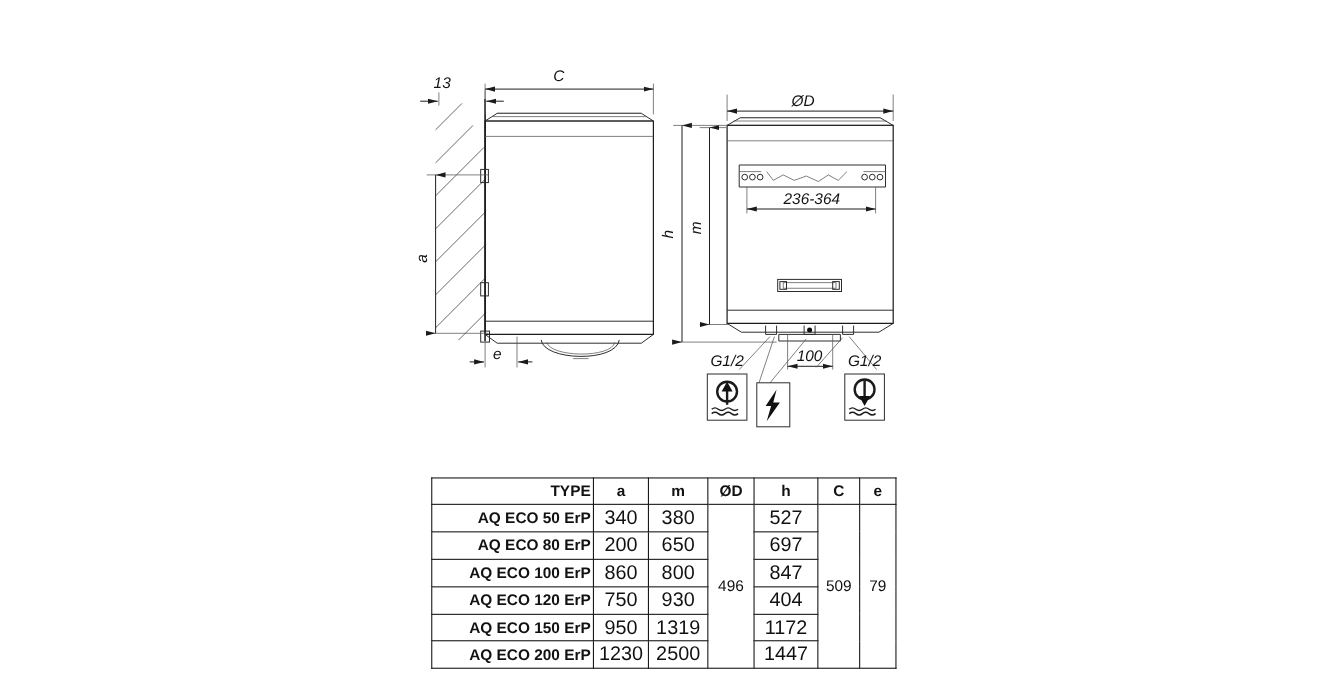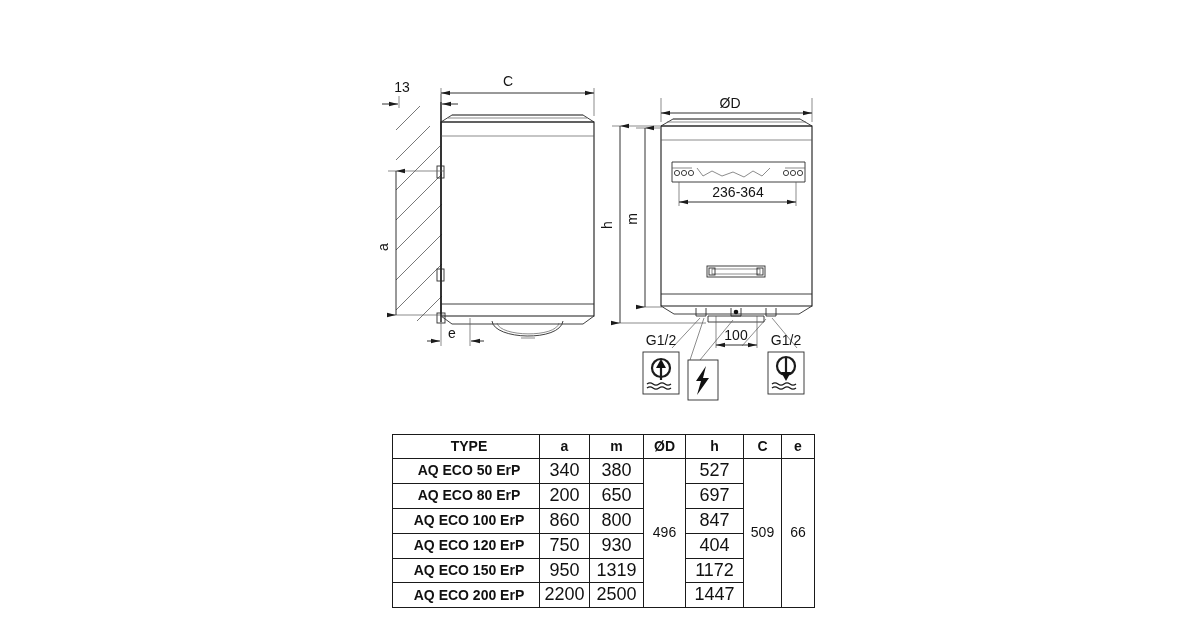--- a/index.html
+++ b/index.html
@@ -14,23 +14,24 @@
     height: 630px;
     background: #ffffff;
     font-family: "Liberation Sans", sans-serif;
     overflow: hidden;
   }
 
   
   #drawings {
     position: absolute;
     left: 0;
-    top: 16px;
+    top: 4px;
     width: 1200px;
     height: 410px;
+    font-style: italic;
   }
   #drawings svg { display: block; }
 
   
   #spec-table-wrap {
     position: absolute;
     left: 392px;
     top: 434px;
     width: 412px;
   }
@@ -50,21 +51,21 @@
     color: #111111;
     height: 18px;
     font-family: "Liberation Sans", sans-serif;
   }
   table.spec th {
     font-weight: bold;
     font-size: 14px;
   }
   table.spec th.type-head,
   table.spec td.type-cell {
-    text-align: center;
+    text-align: right;
     padding-left: 8px;
     font-weight: bold;
     font-size: 14px;
   }
   table.spec td.num {
     font-weight: normal;
     font-size: 18px;
   }
   table.spec td.merged {
     font-weight: normal;
@@ -335,21 +336,21 @@
         </tr>
       </thead>
       <tbody>
         <tr>
           <td class="type-cell">AQ ECO 50 ErP</td>
           <td class="num">340</td>
           <td class="num">380</td>
           <td class="merged" rowspan="6">496</td>
           <td class="num">527</td>
           <td class="merged" rowspan="6">509</td>
-          <td class="merged" rowspan="6">66</td>
+          <td class="merged" rowspan="6">79</td>
         </tr>
         <tr>
           <td class="type-cell">AQ ECO 80 ErP</td>
           <td class="num">200</td>
           <td class="num">650</td>
           <td class="num">697</td>
         </tr>
         <tr>
           <td class="type-cell">AQ ECO 100 ErP</td>
           <td class="num">860</td>
@@ -363,21 +364,21 @@
           <td class="num">404</td>
         </tr>
         <tr>
           <td class="type-cell">AQ ECO 150 ErP</td>
           <td class="num">950</td>
           <td class="num">1319</td>
           <td class="num">1172</td>
         </tr>
         <tr>
           <td class="type-cell">AQ ECO 200 ErP</td>
-          <td class="num">2200</td>
+          <td class="num">1230</td>
           <td class="num">2500</td>
           <td class="num">1447</td>
         </tr>
       </tbody>
     </table>
   </div>
 
 </div>
 
 </body></html>

